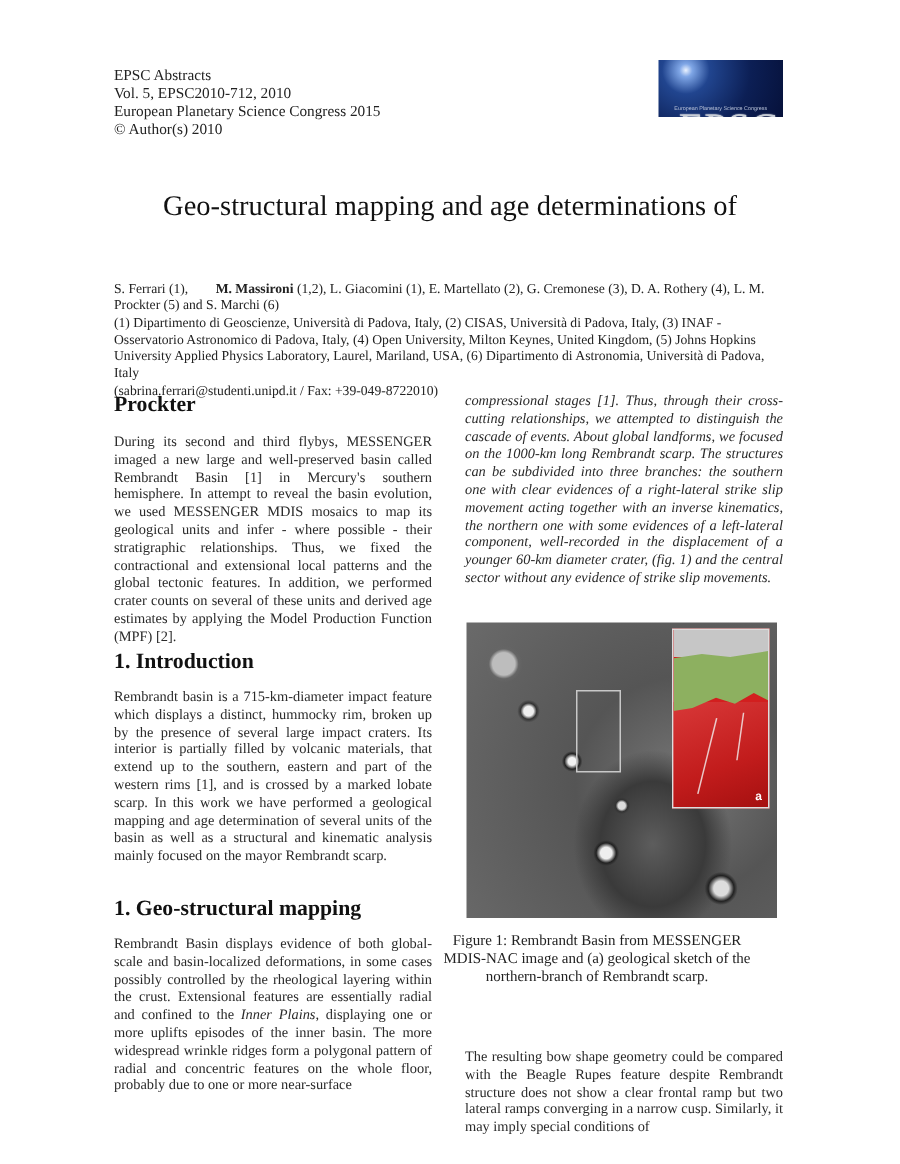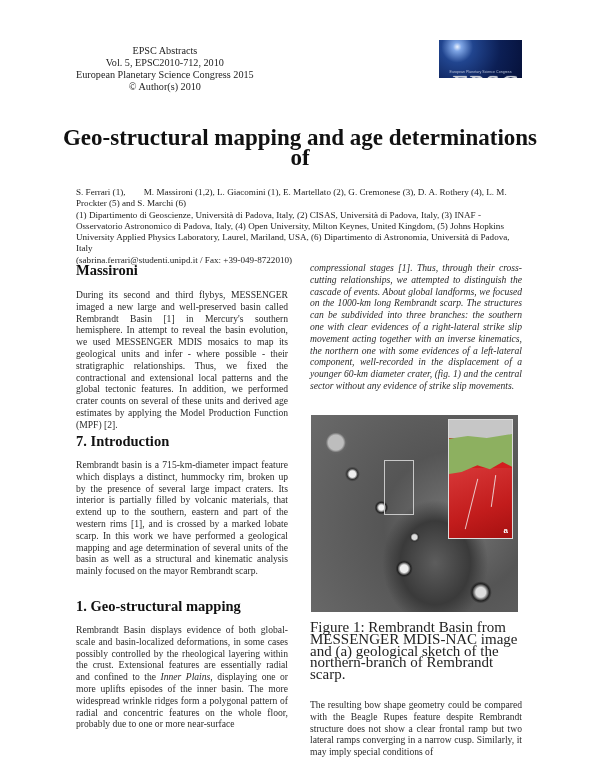--- a/index.html
+++ b/index.html
@@ -1,32 +1,32 @@
 <!DOCTYPE html>
 <html><head>
 <meta charset="utf-8">
 <style>
   html, body { margin:0; padding:0; background:#ffffff; }
   body { width:600px; height:776px; position:relative; overflow:hidden;
          font-family:"Liberation Serif","DejaVu Serif",serif; color:#1a1a1a; }
-  .hdr { position:absolute; left:76px; top:45px; font-size:10.2px; line-height:12px; color:#222;text-align:center; }
+  .hdr { position:absolute; left:76px; top:45px; font-size:10.2px; line-height:12px; color:#222; }
   .hdr div { white-space:nowrap; }
   .logo { position:absolute; left:439px; top:40px; width:83px; height:38px;
           background: radial-gradient(circle at 22% 18%, #eaf2ff 0, #7fa6e6 6%, #21458f 22%, #0c1f55 60%, #06113a 100%);
           overflow:hidden; }
   .logo .big { position:absolute; left:3px; top:3px; width:77px; text-align:right;
                font-family:Liberation Serif, serif; font-size:27px; letter-spacing:0.5px;
                color:#c9ced6; line-height:28px; text-shadow:0 0 1px #fff;margin-top:28px; }
   .logo .sub { position:absolute; left:2px; top:30px; width:79px; text-align:center;
                font-family:"Liberation Sans","DejaVu Sans",sans-serif; font-size:3.6px; color:#b8c2d8; white-space:nowrap; }
   .title { position:absolute; left:60px; width:480px; top:128px; text-align:center;
-           font-weight:bold; font-size:23px; line-height:20px; color:#111; }
+           font-weight:normal; font-size:19px; line-height:20px; color:#111; }
   .authors { position:absolute; left:76px; top:187px; width:448px; font-size:9.1px; line-height:11.3px;
              text-align:left; color:#222; }
-  .authors b { font-weight:normal;padding-left:16px; }
+  .authors b { font-weight:bold;padding-left:16px; }
   .col { position:absolute; width:212px; font-size:9.6px; line-height:11.8px; color:#2a2a2a; }
   .col p { margin:0; text-align:justify; }
   .col h2 { margin:0; font-size:14.5px; line-height:17px; font-weight:bold; color:#111; }
   .left { left:76px; }
   .right { left:310px; }
   .figure { position:absolute; left:311px; top:415px; width:207px; height:197px;
             background:
               radial-gradient(circle at 12% 14%, #bdbdbd 0 3%, #666 4%, transparent 5%),
               radial-gradient(circle at 20% 30%, #eee 0 1.5%, #333 2.5%, transparent 3.5%),
               radial-gradient(circle at 34% 47%, #f2f2f2 0 1.5%, #222 3%, transparent 4%),
@@ -40,21 +40,21 @@
   .figure .inset { position:absolute; left:137px; top:4px; width:63px; height:118px; border:1px solid #ddd; overflow:hidden;
                    background:#d21f1f; }
   .inset .top { position:absolute; left:0; top:0; width:100%; height:18px; background:#c6c6c6; }
   .inset .green { position:absolute; left:0; top:14px; width:100%; height:40px; background:#8db060;
                   clip-path: polygon(0 12%, 30% 5%, 60% 10%, 100% 0, 100% 82%, 85% 70%, 65% 88%, 45% 78%, 20% 95%, 0 100%); }
   .inset .red { position:absolute; left:0; top:48px; width:100%; height:70px;
                 background:linear-gradient(160deg, #d83838, #c21c1c 60%, #a51010); }
   .inset .a { position:absolute; right:4px; bottom:3px; font-family:"Liberation Sans","DejaVu Sans",sans-serif;
               font-size:8px; color:#fff; font-weight:bold; }
   .inset .fault { position:absolute; width:1px; background:#f2f2f2; opacity:0.8; }
-  .caption { position:absolute; left:310px; top:622px; width:222px; text-align:left; font-size:15px; line-height:11.8px; color:#222; }
+  .caption { position:absolute; left:287px; top:622px; width:222px; text-align:center; font-size:10px; line-height:11.8px; color:#222; }
 </style>
 </head>
 <body>
 
 <div class="hdr">
   <div>EPSC Abstracts</div>
   <div>Vol. 5, EPSC2010-712, 2010</div>
   <div>European Planetary Science Congress 2015</div>
   <div>© Author(s) 2010</div>
 </div>
@@ -68,26 +68,26 @@
   <div>Geo-structural mapping and age determinations of</div>
 </div>
 
 <div class="authors">
   <div><span>S. Ferrari (1), </span><b>M. Massironi</b><span> (1,2), L. Giacomini (1), E. Martellato (2), G. Cremonese (3), D. A. Rothery (4), L. M. Prockter (5) and S. Marchi (6)</span></div>
   <div> (1) Dipartimento di Geoscienze, Università di Padova, Italy, (2) CISAS, Università di Padova, Italy, (3) INAF - Osservatorio Astronomico di Padova, Italy, (4) Open University, Milton Keynes, United Kingdom, (5) Johns Hopkins University Applied Physics Laboratory, Laurel, Mariland, USA, (6) Dipartimento di Astronomia, Università di Padova, Italy</div>
   <div>(sabrina.ferrari@studenti.unipd.it / Fax: +39-049-8722010)</div>
 </div>
 
 <div class="col left" style="top:262px;">
-  <h2>Massironi</h2>
+  <h2>Prockter</h2>
   <p style="margin-top:10px;">During its second and third flybys, MESSENGER imaged a new large and well-preserved basin called Rembrandt Basin [1] in Mercury's southern hemisphere. In attempt to reveal the basin evolution, we used MESSENGER MDIS mosaics to map its geological units and infer - where possible - their stratigraphic relationships. Thus, we fixed the contractional and extensional local patterns and the global tectonic features. In addition, we performed crater counts on several of these units and derived age estimates by applying the Model Production Function (MPF) [2].</p>
 </div>
 
 <div class="col left" style="top:433px;">
-  <h2>7. Introduction</h2>
+  <h2>1. Introduction</h2>
   <p style="margin-top:9px;">Rembrandt basin is a 715-km-diameter impact feature which displays a distinct, hummocky rim, broken up by the presence of several large impact craters. Its interior is partially filled by volcanic materials, that extend up to the southern, eastern and part of the western rims [1], and is crossed by a marked lobate scarp. In this work we have performed a geological mapping and age determination of several units of the basin as well as a structural and kinematic analysis mainly focused on the mayor Rembrandt scarp.</p>
 </div>
 
 <div class="col left" style="top:598px;">
   <h2>1. Geo-structural mapping</h2>
   <p style="margin-top:9px;"><span>Rembrandt Basin displays evidence of both global-scale and basin-localized deformations, in some cases possibly controlled by the rheological layering within the crust. Extensional features are essentially radial and confined to the </span><i>Inner Plains</i><span>, displaying one or more uplifts episodes of the inner basin. The more widespread wrinkle ridges form a polygonal pattern of radial and concentric features on the whole floor, probably due to one or more near-surface</span></p>
 </div>
 
 <div class="col right" style="top:262px;font-style:italic;">
   <p>compressional stages [1]. Thus, through their cross-cutting relationships, we attempted to distinguish the cascade of events. About global landforms, we focused on the 1000-km long Rembrandt scarp. The structures can be subdivided into three branches: the southern one with clear evidences of a right-lateral strike slip movement acting together with an inverse kinematics, the northern one with some evidences of a left-lateral component, well-recorded in the displacement of a younger 60-km diameter crater, (fig. 1) and the central sector without any evidence of strike slip movements.</p>

